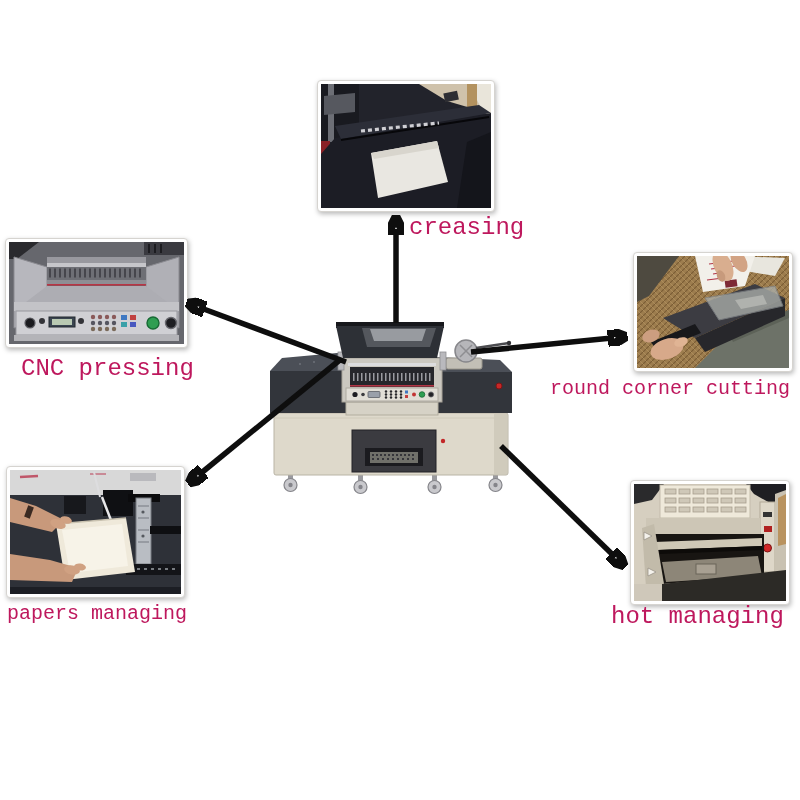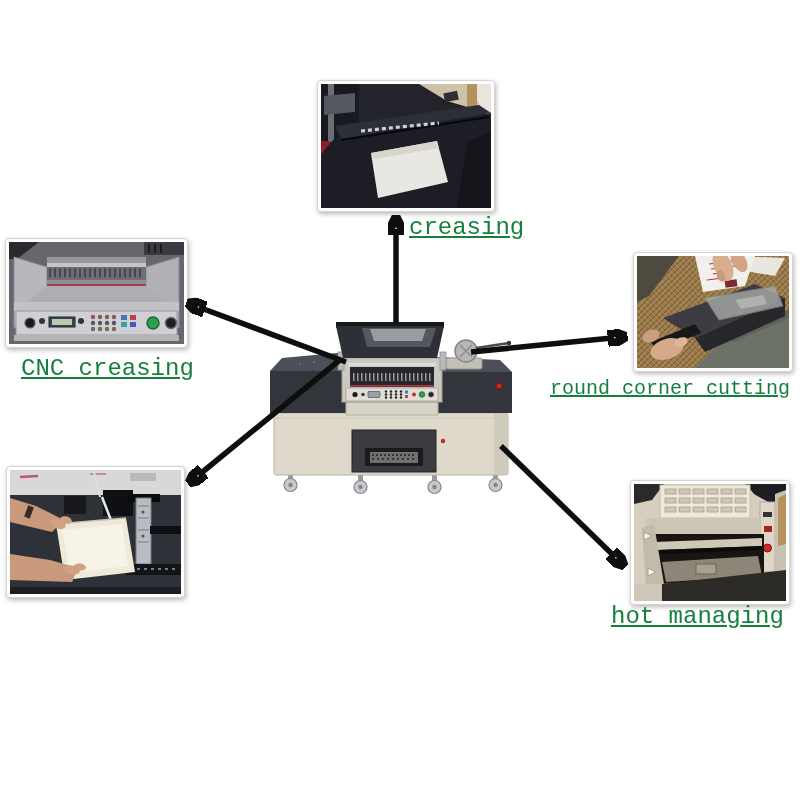--- a/index.html
+++ b/index.html
@@ -2,21 +2,21 @@
 <html><head>
 <meta charset="utf-8">
 <style>
   * { margin:0; padding:0; box-sizing:border-box; }
   html,body { background:#ffffff; }
   body { font-family:"Liberation Mono","DejaVu Sans Mono",monospace; }
   .canvas { position:relative; width:800px; height:800px; background:#fff; overflow:hidden; }
   .photo { position:absolute; background:#fff; border:1px solid #d6d4d0; border-radius:4px;
            padding:3px; box-shadow:1px 2px 5px rgba(0,0,0,.28); }
   .photo svg { display:block; width:100%; height:100%; }
-  .label { position:absolute; color:#15803d; white-space:nowrap;text-decoration:underline; }
+  .label { position:absolute; color:#be185d; white-space:nowrap; }
   .fs24 { font-size:24px; line-height:1.15; }
   .fs20 { font-size:20px; line-height:1.15; }
   .machine-wrap { position:absolute; left:266px; top:314px; width:250px; height:186px; }
   .machine-wrap svg { display:block; width:100%; height:100%; }
   .arrow-layer { position:absolute; left:0; top:0; width:800px; height:800px; pointer-events:none; }
   .arrow-layer path { fill:none; stroke:#0e0e0e; stroke-width:5.5; }
 </style>
 </head>
 <body>
 
@@ -94,21 +94,21 @@
       </g>
       <rect x="112" y="73" width="6" height="5" fill="#3f78c2"></rect>
       <rect x="112" y="80" width="6" height="5" fill="#3aa0a8"></rect>
       <rect x="121" y="73" width="6" height="5" fill="#c04040"></rect>
       <rect x="121" y="80" width="6" height="5" fill="#4858c0"></rect>
       <circle cx="144" cy="81" r="6" fill="#2f9e52" stroke="#176a34" stroke-width="1.4"></circle>
       <circle cx="162" cy="81" r="5.5" fill="#1e1e22" stroke="#6a6a70" stroke-width="1.4"></circle>
       <rect x="5" y="93" width="165" height="6" fill="#b4b4b8"></rect>
     </svg>
   </figure>
-  <div class="label fs24" style="left:21px; top:355px;">CNC creasing</div>
+  <div class="label fs24" style="left:21px; top:355px;">CNC pressing</div>
 
   <figure class="photo" style="left:633px; top:252px; width:160px; height:120px;">
     <svg viewBox="0 0 152 112" preserveAspectRatio="none">
       <defs>
         <pattern id="weave" width="6" height="6" patternUnits="userSpaceOnUse">
           <rect width="6" height="6" fill="#9d7d4e"></rect>
           <path d="M0 6 L6 0" stroke="#7a5c34" stroke-width="1.2"></path>
           <path d="M0 0 L6 6" stroke="#b0905e" stroke-width="0.8"></path>
         </pattern>
       </defs>
@@ -179,20 +179,21 @@
       <polygon points="0,28 26,36 54,50 42,62 0,52" fill="#c8997b"></polygon>
       <rect x="16" y="36" width="6" height="12" fill="#3a2a22" transform="rotate(20 19 42)"></rect>
       <ellipse cx="48" cy="54" rx="8" ry="4.5" fill="#d0a182" transform="rotate(18 48 54)"></ellipse>
       <ellipse cx="56" cy="50" rx="6" ry="3.5" fill="#d0a182" transform="rotate(14 56 50)"></ellipse>
       <polygon points="0,84 40,90 68,98 62,112 0,110" fill="#c8997b"></polygon>
       <ellipse cx="62" cy="100" rx="8" ry="4.5" fill="#d0a182" transform="rotate(10 62 100)"></ellipse>
       <ellipse cx="70" cy="97" rx="6" ry="3.5" fill="#d0a182" transform="rotate(8 70 97)"></ellipse>
       <rect x="0" y="117" width="171" height="7" fill="#1c1e24"></rect>
     </svg>
   </figure>
+  <div class="label fs20" style="left:7px; top:602px;">papers managing</div>
 
   <figure class="photo" style="left:630px; top:480px; width:160px; height:125px;">
     <svg viewBox="0 0 152 117" preserveAspectRatio="none">
       <rect x="0" y="0" width="152" height="117" fill="#d6cfc0"></rect>
 
       <polygon points="0,0 30,0 18,16 0,20" fill="#2a2a2c"></polygon>
       <polygon points="112,0 152,0 152,28 120,10" fill="#1e1e22"></polygon>
 
       <rect x="26" y="1" width="90" height="33" fill="#efe9da" stroke="#c3bcab" stroke-width="1"></rect>
       <g fill="#cfc8b8" stroke="#a89f8e" stroke-width="0.8">

